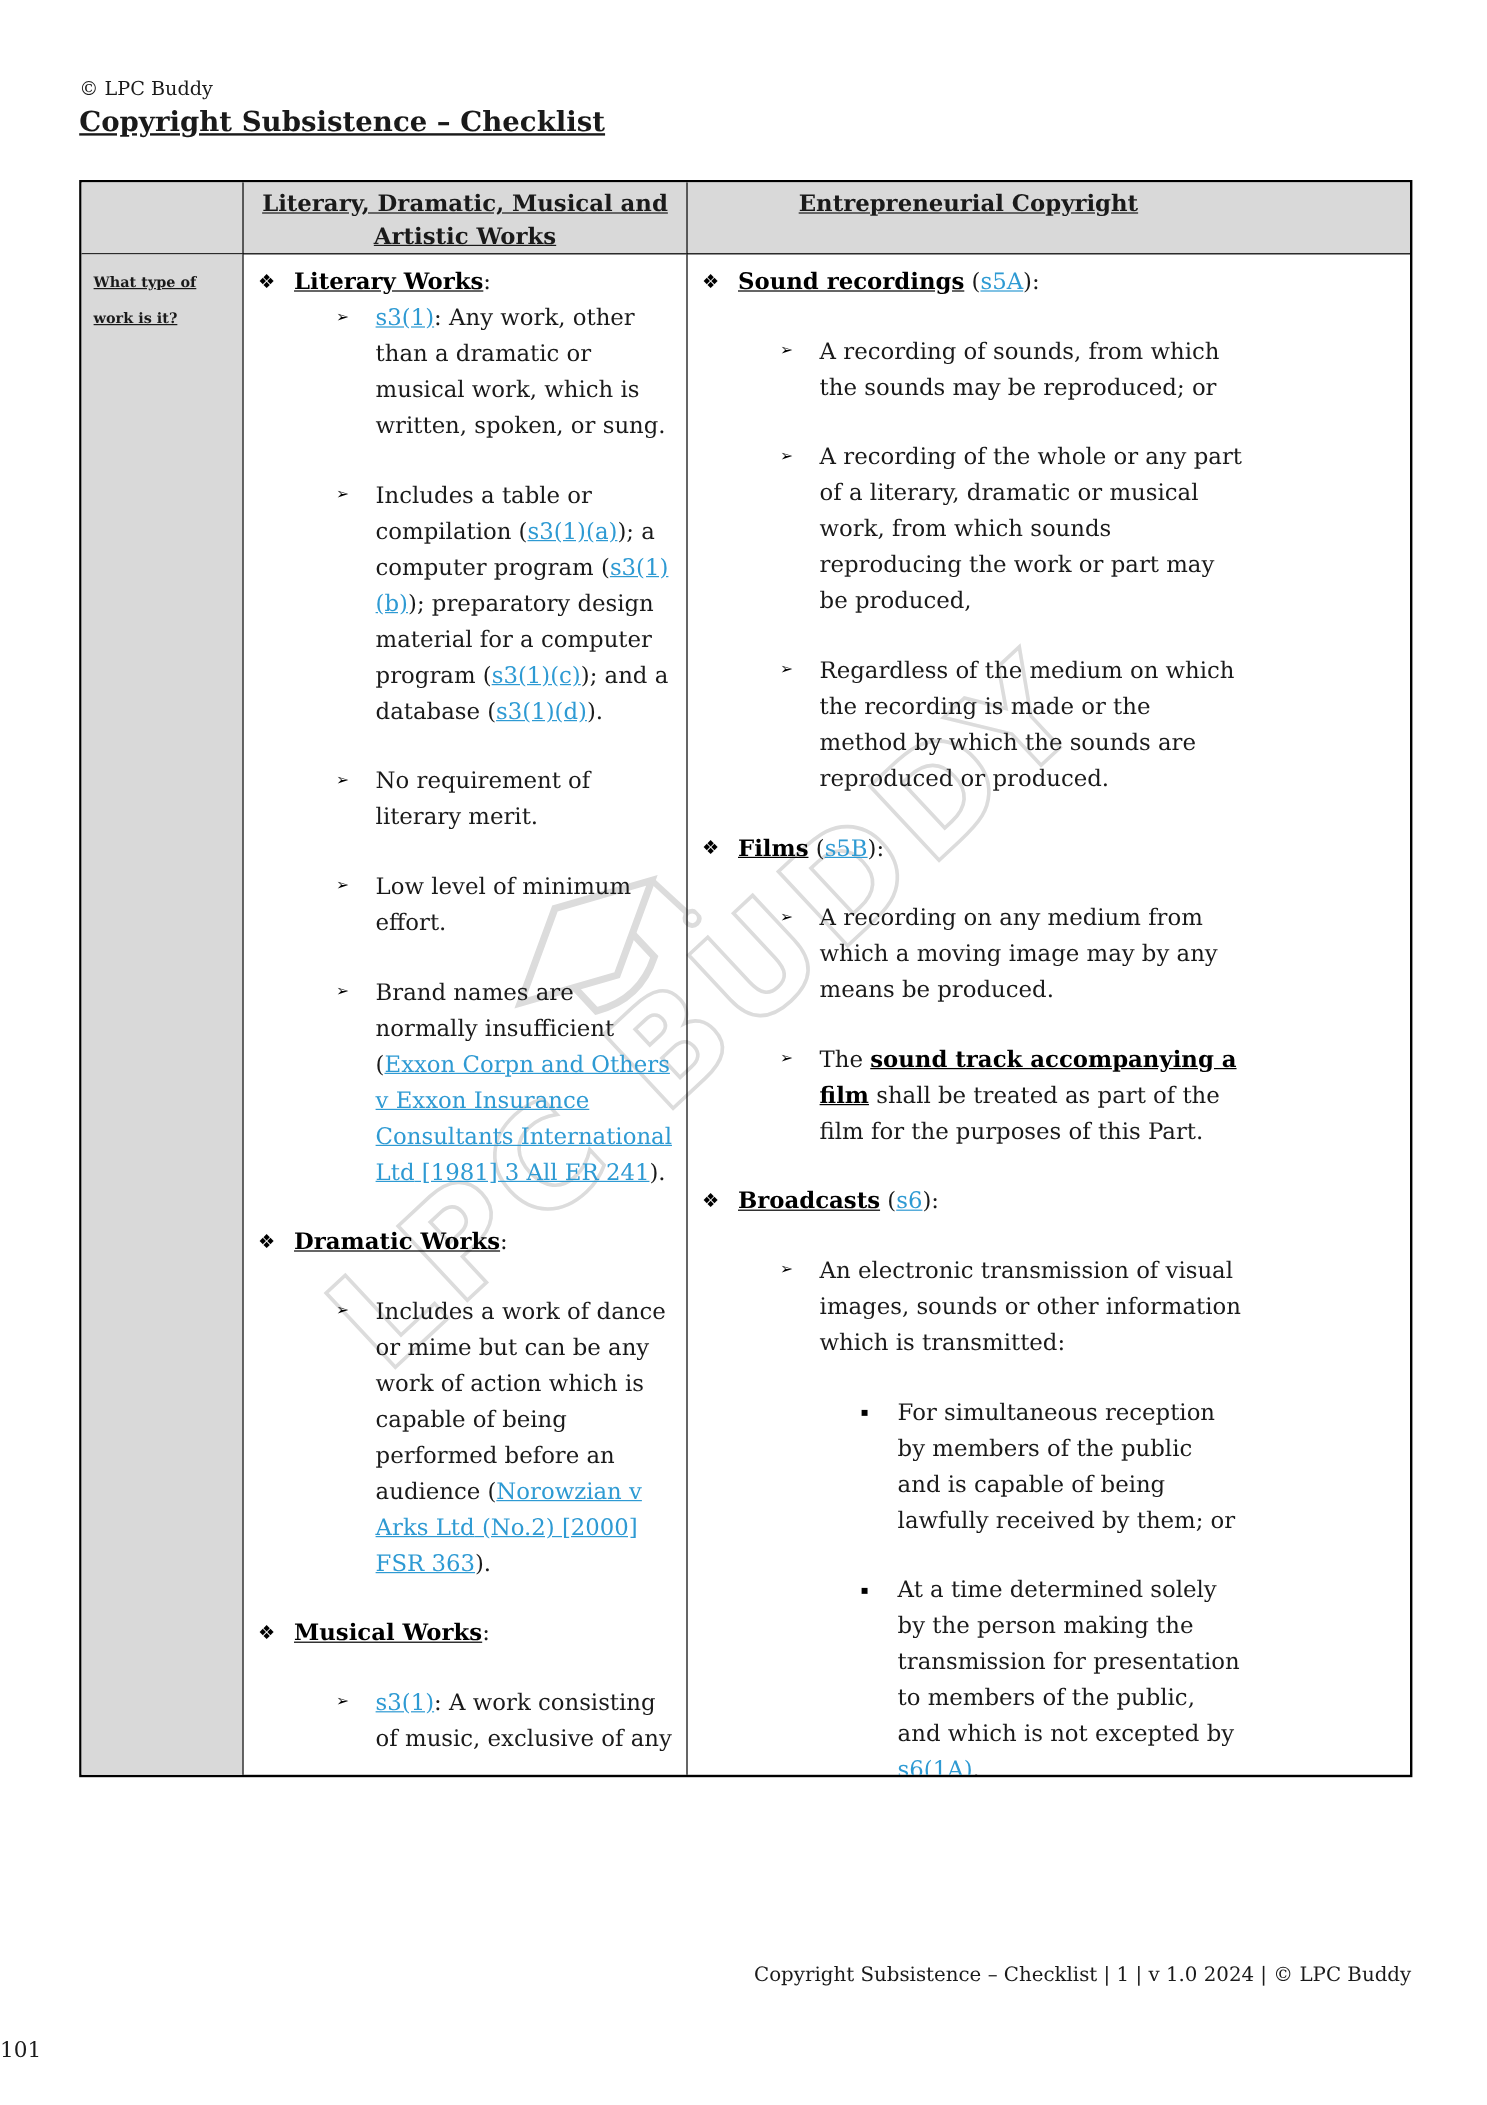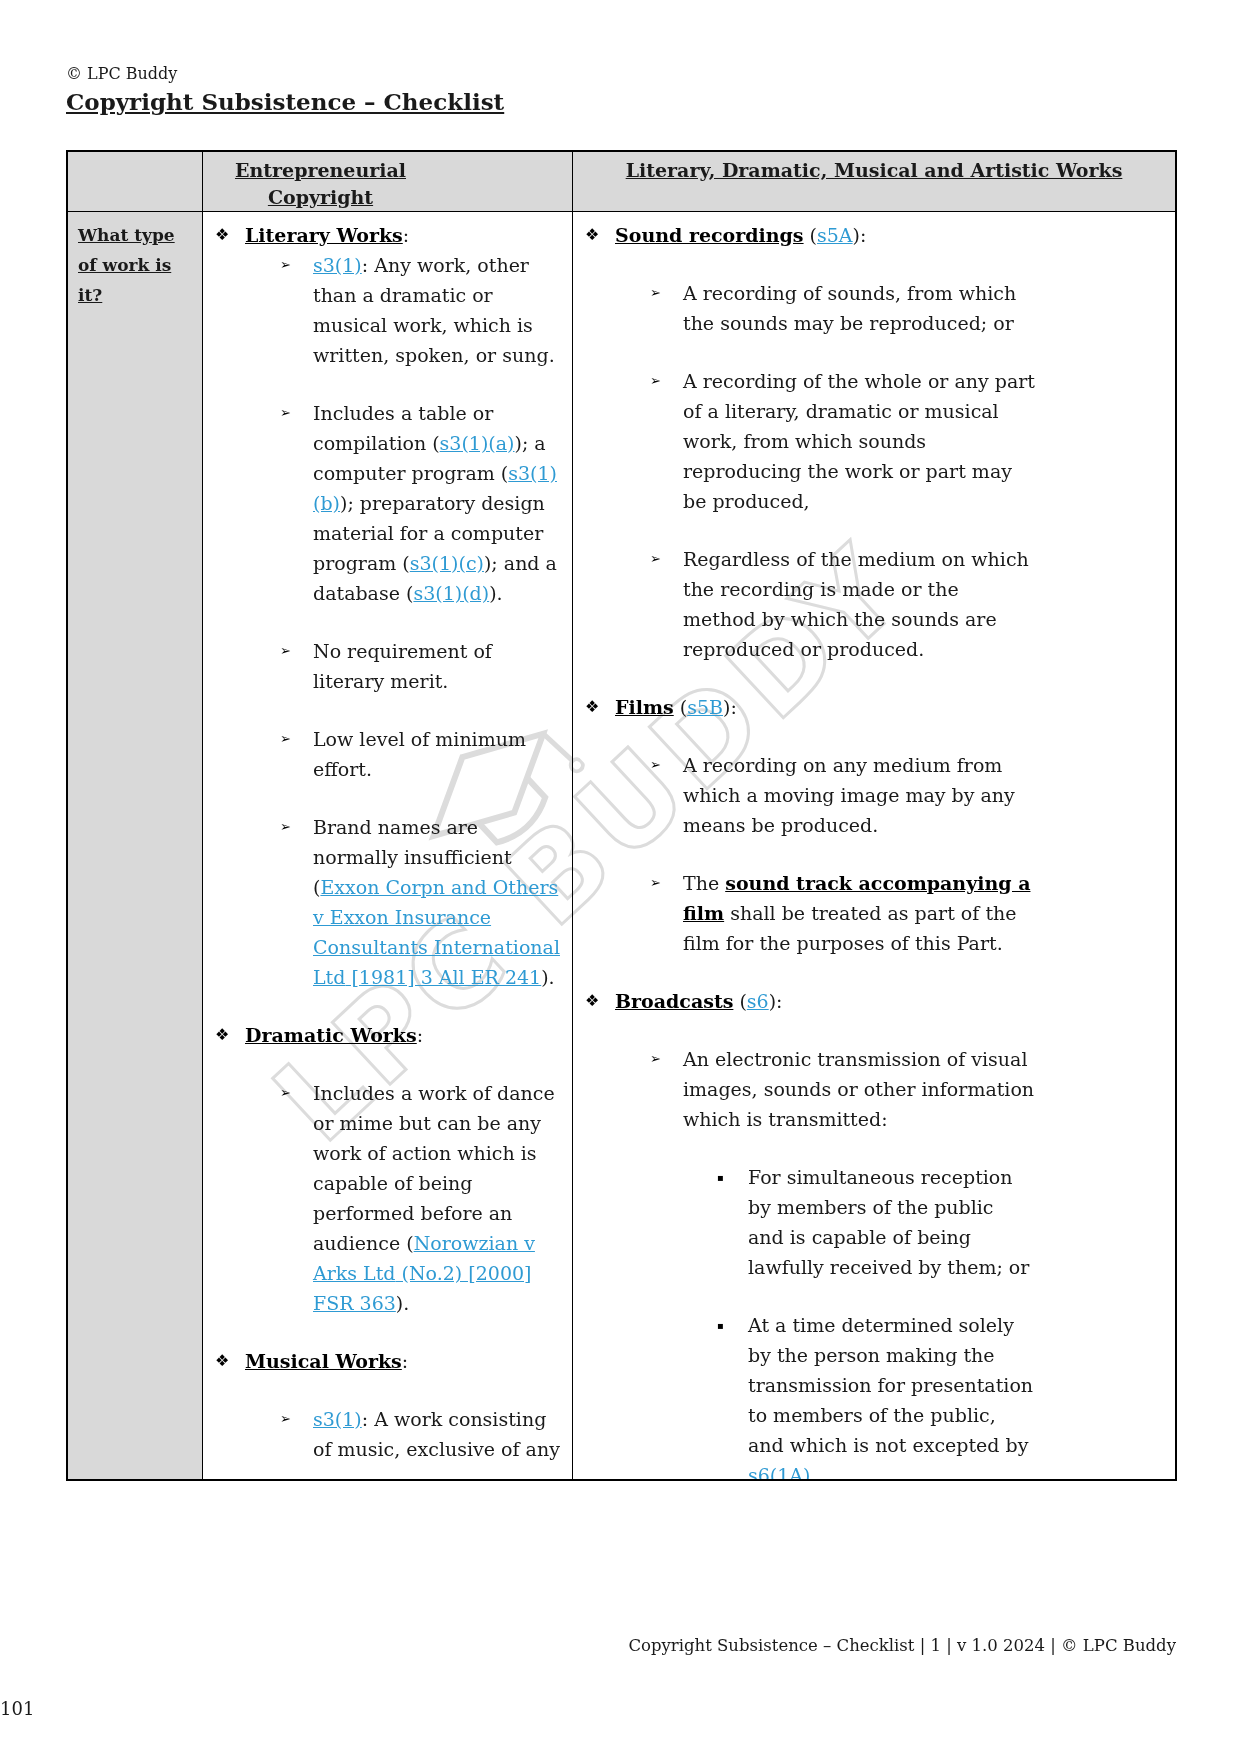--- a/index.html
+++ b/index.html
@@ -66,21 +66,21 @@
     line-height:27px;
   }
   .hc3{padding-right:140px;padding-left:6px;}
   .bc2,.bc3{background:transparent;}
   .hc2,.hc3,.bc2,.bc3{border-left:1.5px solid #000;}
   .bc1{
     background:var(--gray);
     padding:8px 10px;
     font-weight:bold;
     text-decoration:underline;
-    font-size:17px;
+    font-size:12px;
     line-height:30px;
   }
   .content{
     padding-top:8px;
     font-size:19px;
     line-height:30px;
   }
   .bc2{padding-right:12px;}
   .bc3{padding-right:140px;}
   
@@ -126,22 +126,22 @@
     </svg>
     <span>LPC BUDDY</span>
   </div>
 
   <div class="chrome">
     <div class="copyright-line">© LPC Buddy</div>
     <div class="doc-title">Copyright Subsistence – Checklist</div>
 
     <div class="ctable">
       <div class="cell hcell hc1"></div>
+      <div class="cell hcell hc2">Literary, Dramatic, Musical and Artistic Works</div>
       <div class="cell hcell hc3">Entrepreneurial Copyright</div>
-      <div class="cell hcell hc2">Literary, Dramatic, Musical and Artistic Works</div>
 
       <div class="cell bc1">What type of work is it?</div>
       <div class="cell content bc2" id="left-col">
           <div class="li lv1 tight"><span class="bullet">❖</span><span class="boldu">Literary Works</span><span class="plain">:</span></div>
           <div class="li lv2"><span class="bullet">➢</span><a class="link">s3(1)</a><span class="plain">: Any work, other than a dramatic or musical work, which is written, spoken, or sung.</span></div>
           <div class="li lv2"><span class="bullet">➢</span><span class="plain">Includes a table or compilation (</span><a class="link">s3(1)(a)</a><span class="plain">); a computer program (</span><a class="link">s3(1)(b)</a><span class="plain">); preparatory design material for a computer program (</span><a class="link">s3(1)(c)</a><span class="plain">); and a database (</span><a class="link">s3(1)(d)</a><span class="plain">).</span></div>
           <div class="li lv2"><span class="bullet">➢</span><span class="plain">No requirement of literary merit.</span></div>
           <div class="li lv2"><span class="bullet">➢</span><span class="plain">Low level of minimum effort.</span></div>
           <div class="li lv2"><span class="bullet">➢</span><span class="plain">Brand names are normally insufficient (</span><a class="ilink">Exxon Corpn and Others v Exxon Insurance Consultants International Ltd</a><a class="link"> [1981] 3 All ER 241</a><span class="plain">).</span></div>
           <div class="li lv1"><span class="bullet">❖</span><span class="boldu">Dramatic Works</span><span class="plain">:</span></div>

